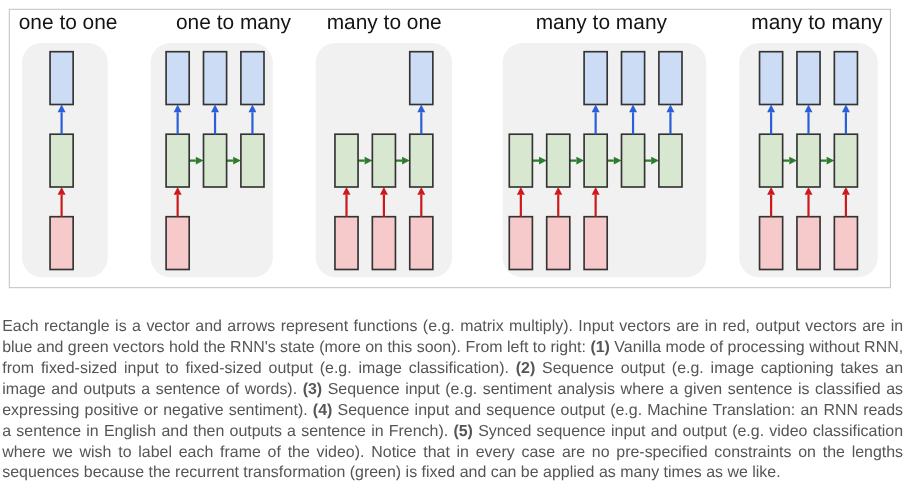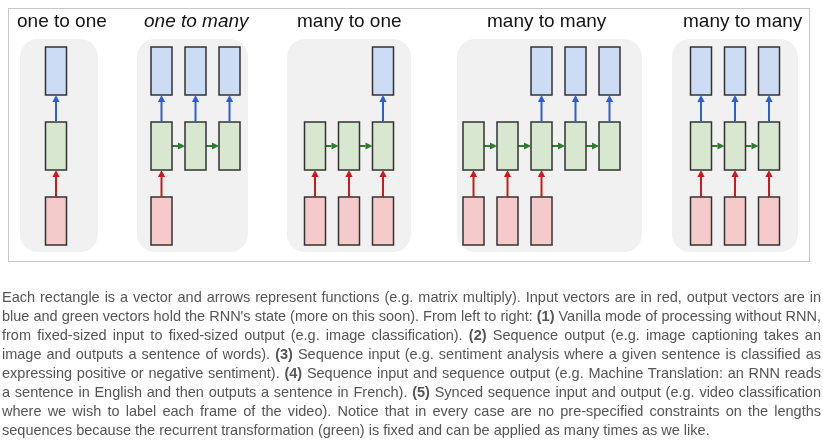--- a/index.html
+++ b/index.html
@@ -50,21 +50,21 @@
   }
   .caption b { font-weight: bold; }
 </style>
 </head>
 <body>
 
 <div id="app">
   <div class="figure-border"></div>
 
   <span class="panel-title" style="left: 17px;">one to one</span>
-  <span class="panel-title" style="left: 144px; font-style: italic;">one to many</span>
+  <span class="panel-title" style="left: 160px;">one to many</span>
   <span class="panel-title" style="left: 297px; text-align: center;">many to one</span>
   <span class="panel-title" style="left: 487px;">many to many</span>
   <span class="panel-title" style="left: 683px;">many to many</span>
 
   <div class="panel" style="left: 20px; width: 78px; background: rgb(241, 241, 241);">
       <svg width="78" height="213">
         <rect x="25.5" y="83" width="21" height="48" fill="#d7e7d0" stroke="#333333" stroke-width="1.5"></rect>
         <rect x="25.5" y="158" width="21" height="48" fill="#f6caca" stroke="#333333" stroke-width="1.5"></rect>
         <line x1="36" y1="158" x2="36" y2="138" stroke="#cc1a1a" stroke-width="2"></line>
         <polygon points="36,131 32.4,138 39.6,138" fill="#cc1a1a"></polygon>

